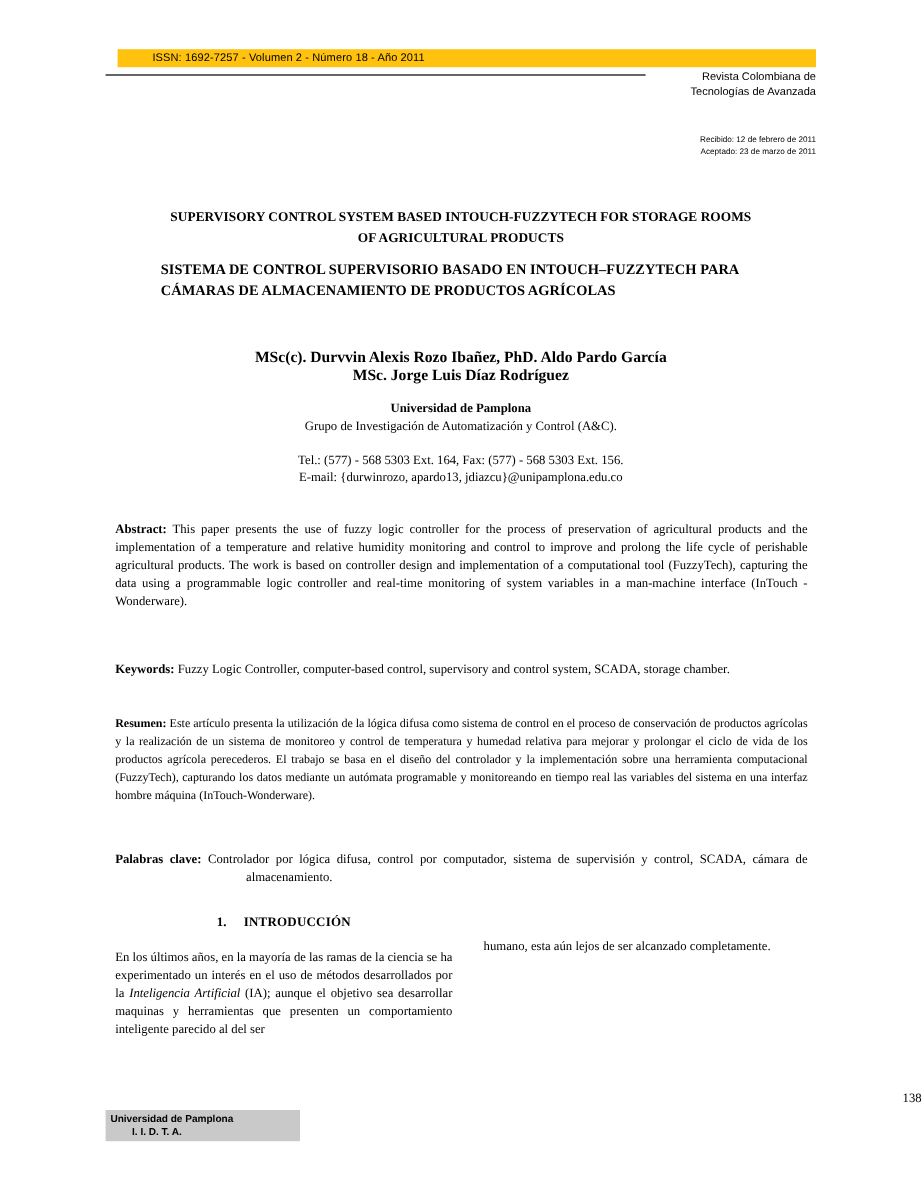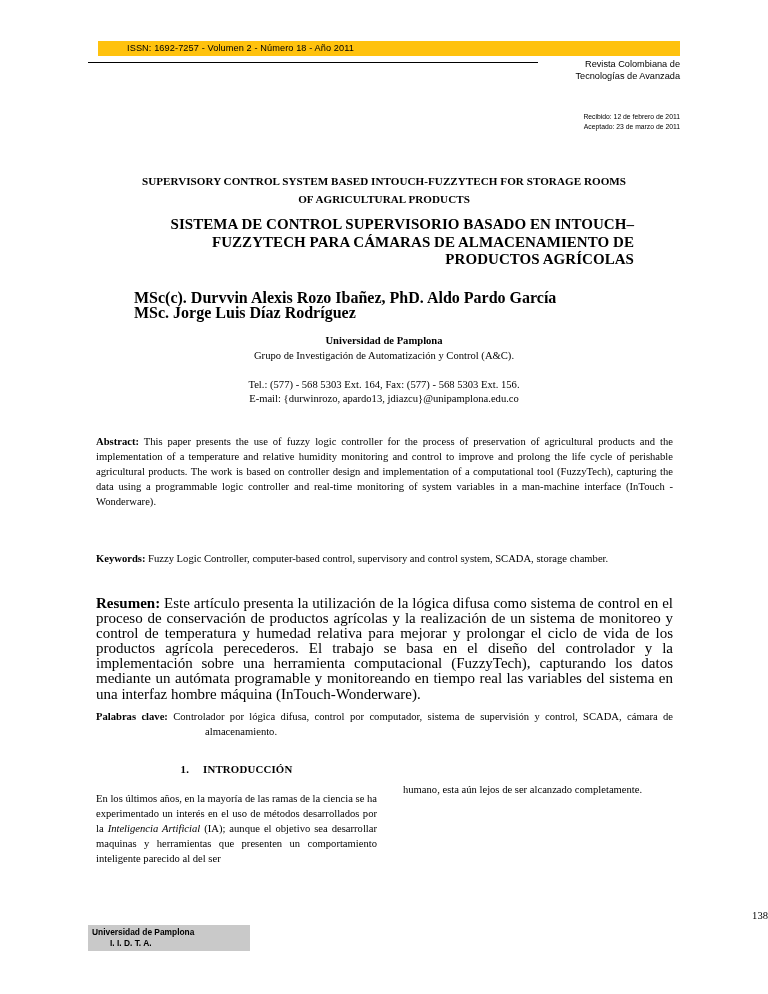--- a/index.html
+++ b/index.html
@@ -86,34 +86,35 @@
     font-size: 11.1px;
     line-height: 17.5px;
     font-weight: bold;
     letter-spacing: 0.05px;
   }
   .title-es {
     position: absolute;
     left: 134px;
     top: 216px;
     width: 500px;
-    text-align: right;
-    font-size: 15px;
+    text-align: left;
+    font-size: 12px;
     line-height: 17.5px;
     font-weight: bold;
     letter-spacing: 0.05px;
   }
 
   
   .authors {
     position: absolute;
     left: 134px;
     top: 291px;
     width: 500px;
-    font-size: 16px;
+    text-align: center;
+    font-size: 13px;
     line-height: 14.5px;
     font-weight: bold;
   }
 
   
   .affil {
     position: absolute;
     left: 134px;
     top: 334px;
     width: 500px;
@@ -150,21 +151,21 @@
     box-sizing: border-box;
     text-indent: -76px;
   }
   .keywords b { font-weight: bold; }
 
   .resumen {
     position: absolute;
     left: 96px;
     top: 596px;
     width: 577px;
-    font-size: 15px;
+    font-size: 10px;
     line-height: 15.1px;
     text-align: justify;
   }
   .resumen b { font-weight: bold; }
 
   .palabras {
     position: absolute;
     left: 96px;
     top: 709px;
     width: 577px;

